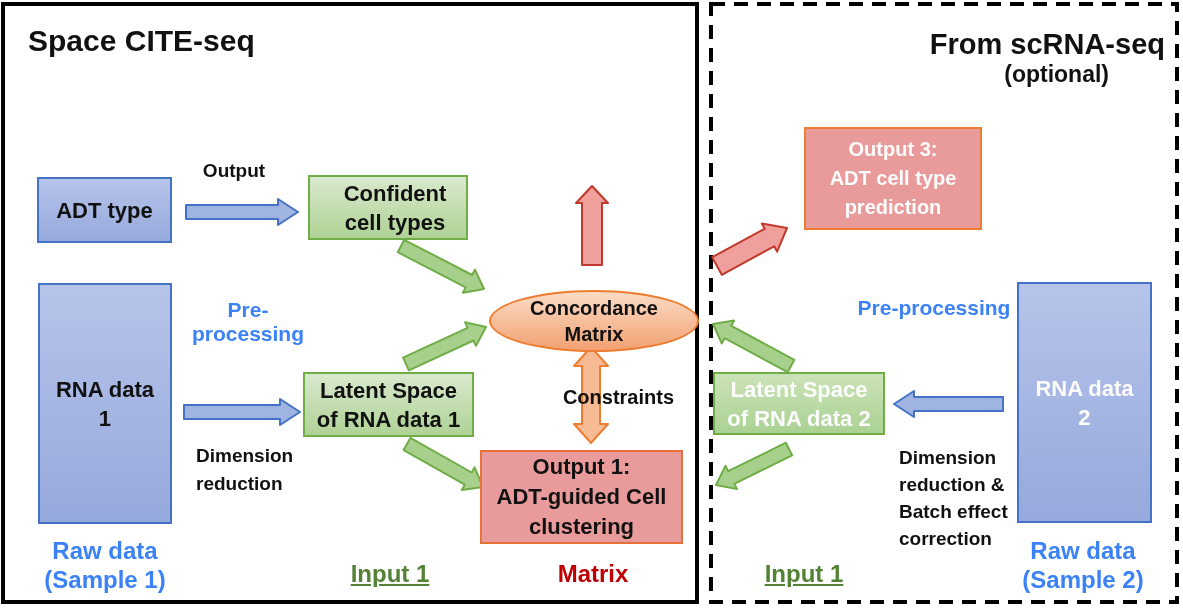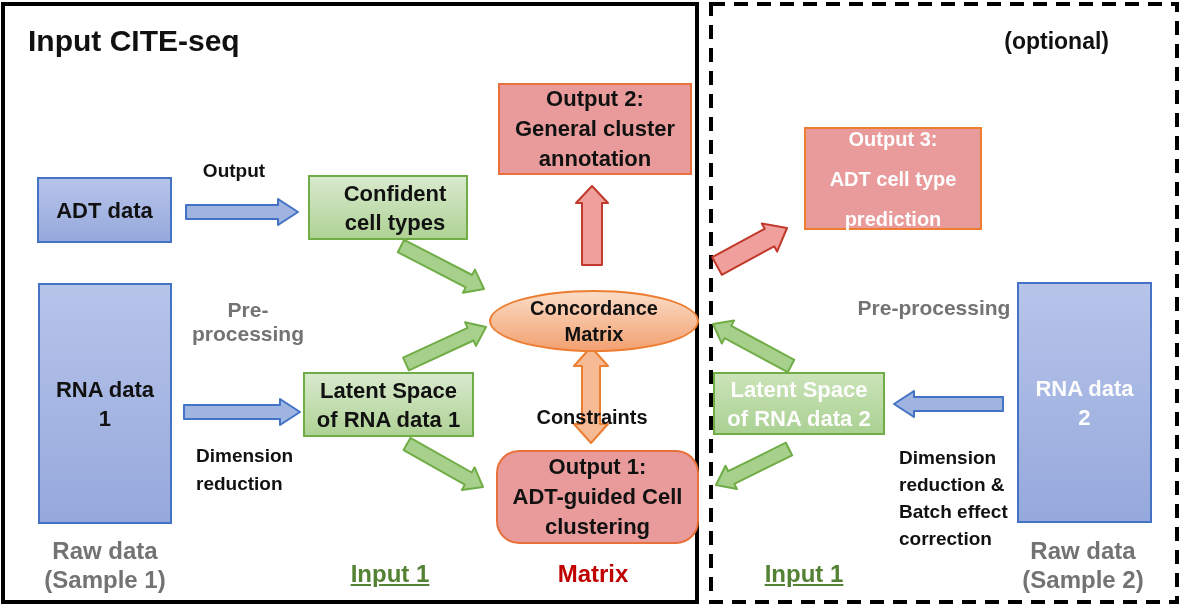--- a/index.html
+++ b/index.html
@@ -19,21 +19,21 @@
   .box.red{background:#e99b9b;border:2px solid #e8703a;}
   .box.whitetext{color:#fdfdfd;}
   .ellipse{
     position:absolute;z-index:2;display:flex;align-items:center;justify-content:center;
     text-align:center;font-weight:bold;white-space:pre-line;color:#111;
     background:linear-gradient(#fbdcc6,#f2a172);border:2px solid #ed7d31;border-radius:50%;
     font-size:20px;line-height:26px;box-sizing:border-box;margin-top:12px;
   }
   .lbl{position:absolute;z-index:3;font-weight:bold;white-space:pre-line;color:#111;}
   .lbl.center{text-align:center;}
-  .lbl.blue{color:#737373;}
+  .lbl.blue{color:#3b82f6;}
   .lbl.green{color:#548235;text-decoration:underline;}
   .lbl.red{color:#c00000;}
   .title{position:absolute;z-index:3;font-weight:bold;color:#111;}
 </style>
 </head>
 <body>
 
 <div id="canvas">
 
   <svg id="overlay" width="1183" height="609" viewBox="0 0 1183 609">
@@ -47,54 +47,52 @@
         <polygon points="408.9,370.4 473.5,340.5 476.0,345.9 486.0,327.0 465.1,322.3 467.6,327.8 403.1,357.6" fill="#a8d08d" stroke="#70ad47" stroke-width="2" stroke-linejoin="round"></polygon>
         <polygon points="403.6,450.1 464.8,484.7 461.8,489.9 483.0,487.0 474.6,467.3 471.7,472.5 410.4,437.9" fill="#a8d08d" stroke="#70ad47" stroke-width="2" stroke-linejoin="round"></polygon>
         <polygon points="794.3,359.8 731.3,325.9 734.1,320.6 713.0,324.0 721.8,343.5 724.6,338.2 787.7,372.2" fill="#a8d08d" stroke="#70ad47" stroke-width="2" stroke-linejoin="round"></polygon>
         <polygon points="785.9,442.7 728.2,471.2 725.5,465.8 716.0,485.0 737.0,489.1 734.3,483.8 792.1,455.3" fill="#a8d08d" stroke="#70ad47" stroke-width="2" stroke-linejoin="round"></polygon>
         <polygon points="602.0,265.0 602.0,203.0 608.0,203.0 592.0,186.0 576.0,203.0 582.0,203.0 582.0,265.0" fill="#ef9f9c" stroke="#c0392b" stroke-width="2" stroke-linejoin="round"></polygon>
         <polygon points="721.8,274.8 774.2,246.3 777.1,251.6 787.0,228.0 761.8,223.5 764.7,228.8 712.2,257.2" fill="#ef9f9c" stroke="#c0392b" stroke-width="2" stroke-linejoin="round"></polygon>
         <polygon points="591.0,347.0 574.0,366.0 582.0,366.0 582.0,424.0 574.0,424.0 591.0,443.0 608.0,424.0 600.0,424.0 600.0,366.0 608.0,366.0" fill="#f6bb95" stroke="#ed7d31" stroke-width="2" stroke-linejoin="round"></polygon>
       </g>
   </svg>
 
-  <div class="title" style="left:28px;top:24px;font-size:30px;">Input CITE-seq</div>
+  <div class="title" style="left:28px;top:24px;font-size:30px;">Space CITE-seq</div>
   <div class="title" style="left:880px;top:28px;width:285px;text-align:right;">
+    <div style="font-size:29px;">From scRNA-seq</div>
     <div style="font-size:23px;padding-right:56px;margin-top:0;">(optional)</div>
   </div>
 
-  <div class="box blue" style="left:37px;top:177px;width:135px;height:66px;">ADT data</div>
+  <div class="box blue" style="left:37px;top:177px;width:135px;height:66px;">ADT type</div>
   <div class="box blue" style="left:38px;top:283px;width:134px;height:241px;">RNA data
 1</div>
   <div class="box green" style="left:308px;top:175px;width:160px;height:65px;padding-left:14px;">Confident
 cell types</div>
   <div class="box green" style="left:303px;top:372px;width:171px;height:65px;">Latent Space
 of RNA data 1</div>
-  <div class="box red" style="left:498px;top:83px;width:194px;height:92px;line-height:30px;">Output 2:
-General cluster
-annotation</div>
-  <div class="box red" style="left:496px;top:450px;width:203px;height:94px;line-height:30px;border-radius:23px;">Output 1:
+  <div class="box red" style="left:480px;top:450px;width:203px;height:94px;line-height:30px;">Output 1:
 ADT-guided Cell
 clustering</div>
   <div class="ellipse" style="left:489px;top:278px;width:210px;height:62px;">Concordance
 Matrix</div>
 
-  <div class="box red whitetext" style="left:804px;top:127px;width:178px;height:103px;font-size:20px;line-height:40px;border-color:#ed7d31;">Output 3:
+  <div class="box red whitetext" style="left:804px;top:127px;width:178px;height:103px;font-size:20px;line-height:29px;border-color:#ed7d31;">Output 3:
 ADT cell type
 prediction</div>
   <div class="box green2 whitetext" style="left:713px;top:372px;width:172px;height:63px;">Latent Space
 of RNA data 2</div>
   <div class="box blue whitetext" style="left:1017px;top:282px;width:135px;height:241px;">RNA data
 2</div>
 
   <div class="lbl center" style="left:184px;top:160px;width:100px;font-size:19px;">Output</div>
   <div class="lbl blue center" style="left:178px;top:298px;width:140px;font-size:21px;">Pre-processing</div>
   <div class="lbl" style="left:196px;top:442px;font-size:19px;line-height:28px;">Dimension
 reduction</div>
-  <div class="lbl center" style="left:510px;top:406px;width:164px;font-size:20px;">Constraints</div>
+  <div class="lbl center" style="left:510px;top:386px;width:164px;font-size:20px;text-align:right;">Constraints</div>
   <div class="lbl blue center" style="left:22px;top:536px;width:166px;font-size:24px;line-height:29px;">Raw data
 (Sample 1)</div>
   <div class="lbl green center" style="left:328px;top:560px;width:124px;font-size:24px;">Input 1</div>
   <div class="lbl red center" style="left:528px;top:560px;width:130px;font-size:24px;">Matrix</div>
 
   <div class="lbl blue center" style="left:854px;top:296px;width:160px;font-size:21px;">Pre-processing</div>
   <div class="lbl" style="left:899px;top:444px;font-size:19px;line-height:27px;">Dimension
 reduction &amp;
 Batch effect
 correction</div>

